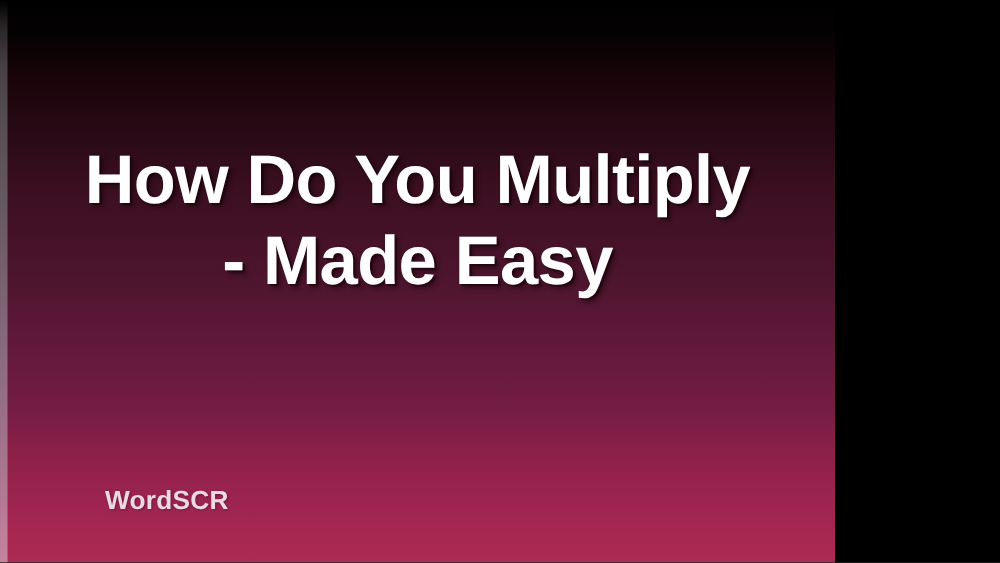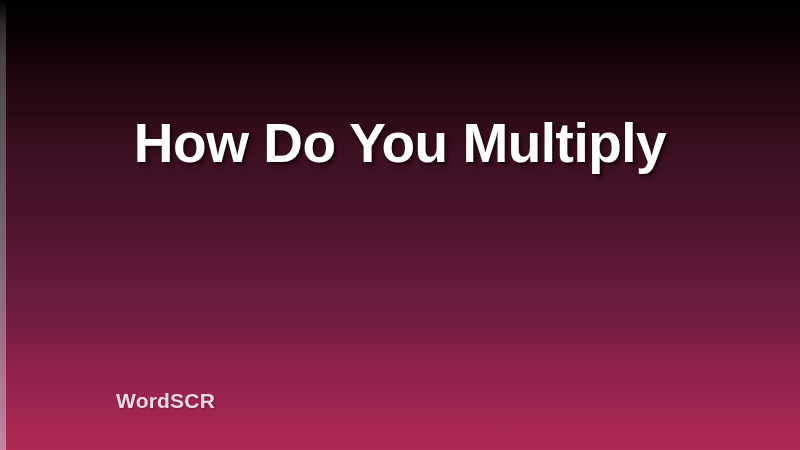--- a/index.html
+++ b/index.html
@@ -7,21 +7,21 @@
     margin: 0;
     padding: 0;
     background: #000;
   }
   body {
     font-family: "Liberation Sans", sans-serif;
   }
 
   #card {
     position: relative;
-    width: 800px;
+    width: 668px;
     height: 450px;
     overflow: hidden;
     background: #737373;
   }
 
   
   #bg-gradient {
     position: absolute;
     inset: 0;
     background: linear-gradient(
@@ -97,31 +97,31 @@
     left: 84px;
     top: 389px;
     font-family: "Liberation Sans", sans-serif;
     font-weight: 700;
     font-size: 21px;
     line-height: 24px;
     letter-spacing: 0.2px;
     color: #ecd9e3;
     text-shadow: 1px 1px 2px rgba(40, 8, 20, 0.35);
     white-space: nowrap;
-    margin-left: 32px;
   }
 </style>
 </head>
 <body>
 
 <div id="card">
 
   <div id="bg-gradient"></div>
 
   <div id="left-edge-strip"></div>
 
   <div id="headline">
     <span class="headline-line">How Do You Multiply</span>
+    <span class="headline-line">- Made Easy</span>
   </div>
 
   <div id="brand">WordSCR</div>
 
 </div>
 
 </body></html>

